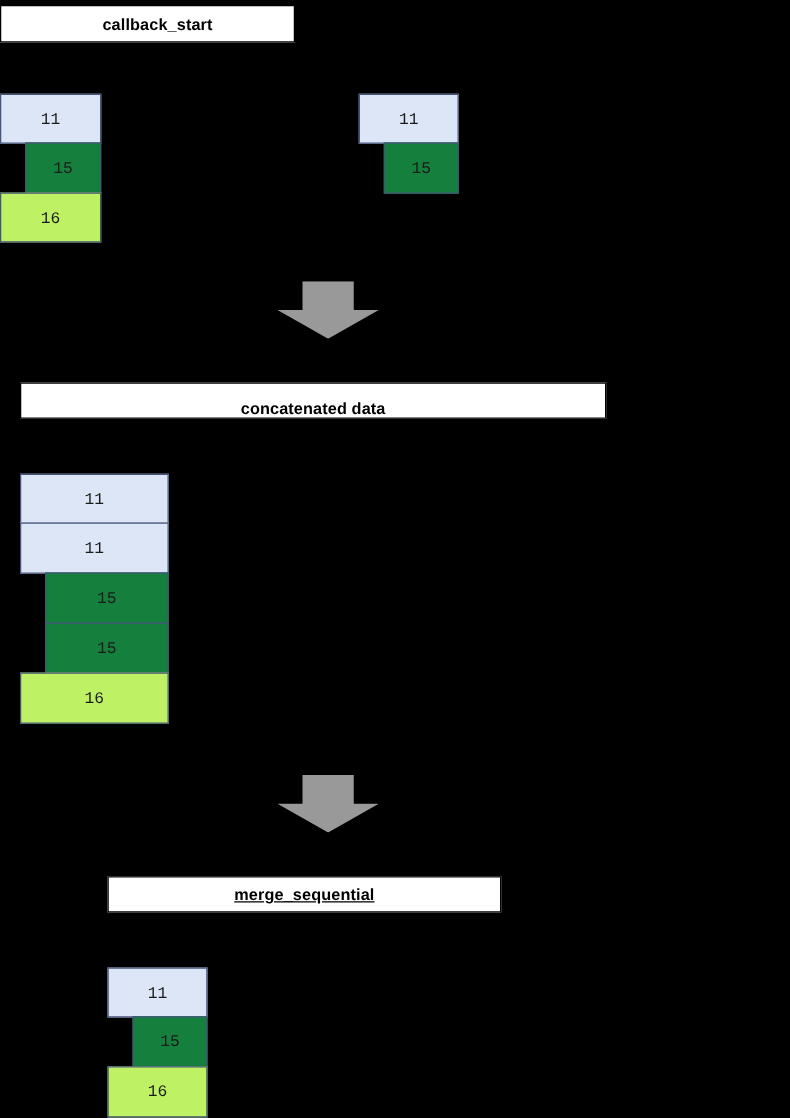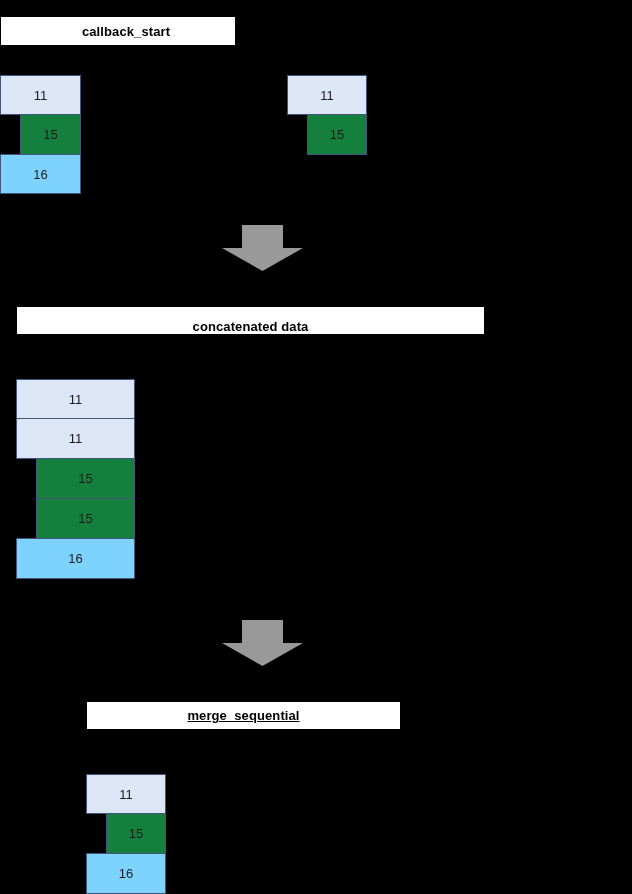--- a/index.html
+++ b/index.html
@@ -46,40 +46,40 @@
   }
   .cell {
     box-sizing: border-box;
     border: 1px solid #44557a;
     margin-top: -1px;
     display: flex;
     align-items: center;
     justify-content: center;
     color: #1b1b1b;
     font-size: 13px;
-    font-family: Liberation Sans, sans-serif;
+    font-family: Liberation Mono, monospace;
   }
   .cell:first-child { margin-top: 0; }
 
   .shade-1 { background: #dce6f6; }
   .shade-2 { background: #15803d; margin-left: 20px; }
-  .shade-3 { background: #7dd3fc; }
+  .shade-3 { background: #bef264; }
 
   
   .arrow {
     position: absolute;
   }
   .arrow svg { display: block; }
 </style>
 </head>
 <body>
 
 <div id="canvas">
 
-  <div class="label-box" style="left:0px; top:16px; width:236px; height:30px;padding-left:16px;">
+  <div class="label-box" style="left:0px; top:4px; width:236px; height:30px;padding-left:16px;">
     <span>callback_start</span>
   </div>
 
 
   <div class="stack" style="left:0px; top:75px; width:81px;">
     <div class="cell shade-1" style="height:40px;">11</div>
     <div class="cell shade-2" style="height:41px;">15</div>
     <div class="cell shade-3" style="height:40px;">16</div>
   </div>
 

